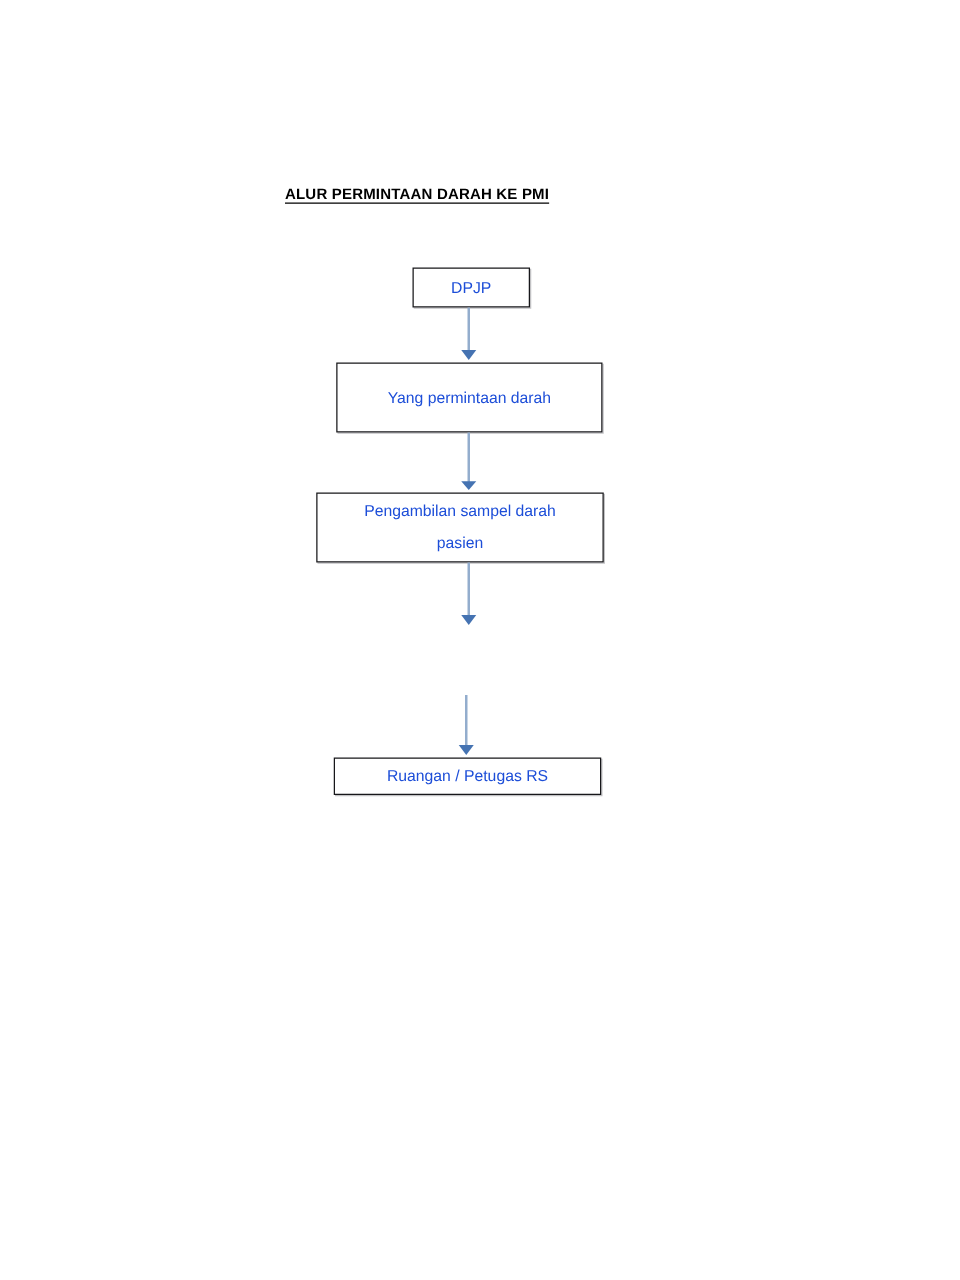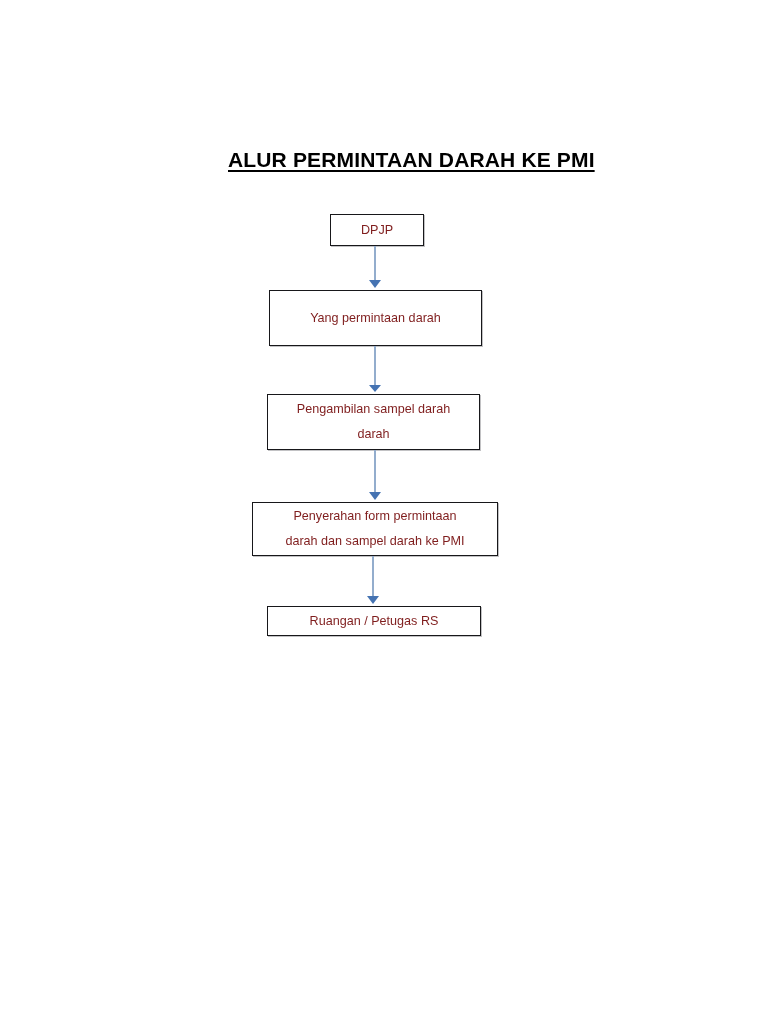--- a/index.html
+++ b/index.html
@@ -25,21 +25,21 @@
     width: 768px;
     height: 1024px;
     background: #ffffff;
   }
 
   
   .doc-title {
     position: absolute;
     left: 228px;
     top: 148px;
-    font-size: 21px;
+    font-size: 12px;
     font-weight: bold;
     letter-spacing: 0.15px;
     text-decoration: underline;
     text-underline-offset: 3px;
     white-space: nowrap;
     color: #000000;
   }
 
   
   .flow {
@@ -54,34 +54,34 @@
     position: absolute;
     box-sizing: border-box;
     border: 1.5px solid #17171a;
     background: #ffffff;
     display: flex;
     flex-direction: column;
     align-items: center;
     justify-content: center;
     font-size: 12.6px;
     line-height: 25px;
-    color: #7f1d1d;
+    color: #1d4ed8;
     text-align: center;
     padding: 0 6px;
     box-shadow: 1px 1px 0 rgba(120,120,125,0.45);
   }
   .node .line {
     display: block;
     white-space: nowrap;
   }
 
   
   .node-1 { left: 330px; top: 214px; width: 94px;  height: 32px; }
   .node-2 { left: 269px; top: 290px; width: 213px; height: 56px; }
-  .node-3 { left: 267px; top: 394px; width: 213px; height: 56px; }
+  .node-3 { left: 253px; top: 394px; width: 230px; height: 56px; }
   .node-4 { left: 252px; top: 502px; width: 246px; height: 54px; }
   .node-5 { left: 267px; top: 606px; width: 214px; height: 30px; }
 
   
   .conn {
     position: absolute;
     width: 14px;
   }
   .conn .stem {
     position: absolute;
@@ -138,32 +138,28 @@
       <span class="line">Yang permintaan darah</span>
     </div>
 
     <div class="conn conn-2">
       <div class="stem"></div>
       <div class="head"></div>
     </div>
 
     <div class="node node-3">
       <span class="line">Pengambilan sampel darah</span>
-      <span class="line">darah</span>
+      <span class="line">pasien</span>
     </div>
 
     <div class="conn conn-3">
       <div class="stem"></div>
       <div class="head"></div>
     </div>
 
-    <div class="node node-4">
-      <span class="line">Penyerahan form permintaan</span>
-      <span class="line">darah dan sampel darah ke PMI</span>
-    </div>
 
     <div class="conn conn-4">
       <div class="stem"></div>
       <div class="head"></div>
     </div>
 
     <div class="node node-5">
       <span class="line">Ruangan / Petugas RS</span>
     </div>
 

